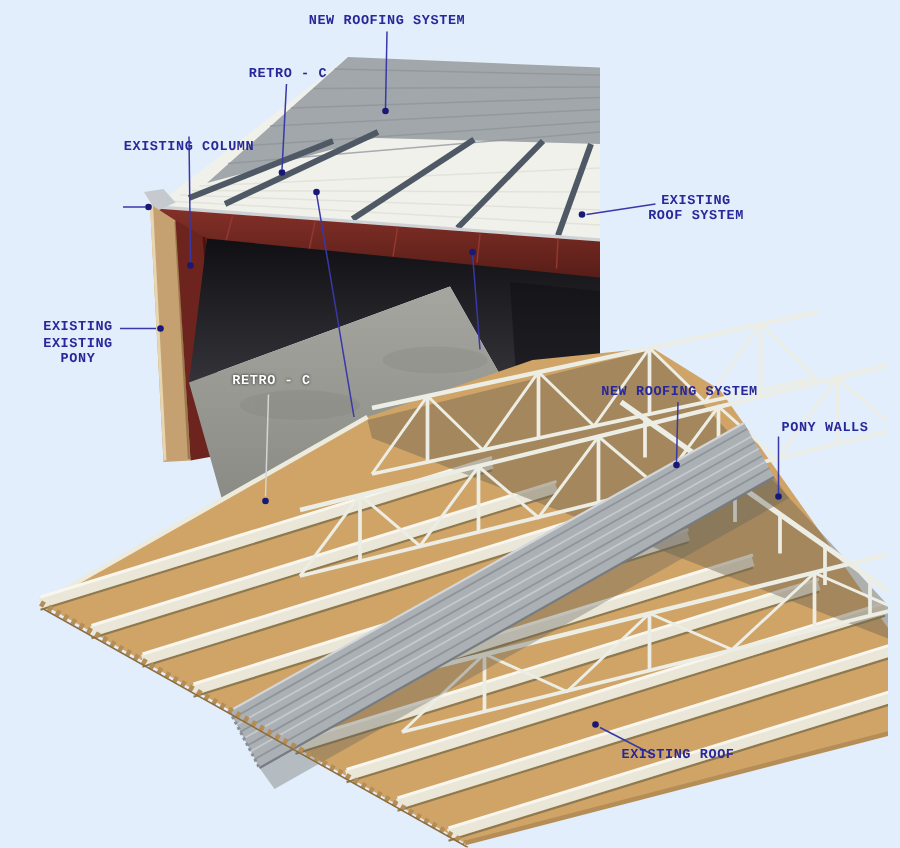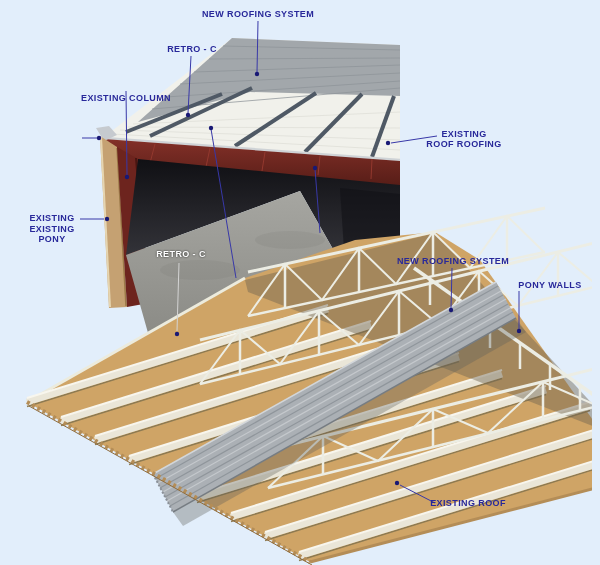--- a/index.html
+++ b/index.html
@@ -1,17 +1,17 @@
 <!DOCTYPE html>
 <html style="--background: #e2eefb; --label-text: #28289a; --leader: #3838a8; --leader-light: #d4d4d4; --dot: #191975; --roof-white: #f1f1eb; --new-roof-gray: #a2a7ab; --channel-dark: #4f5965; --fascia-red: #7b2a23; --column-tan: #c5a172; --interior-dark: #1a1a1f; --floor-concrete: #9e9e99; --deck-tan: #cfa466; --strip-cream: #eae6d8; --truss-white: #ecede4; --sheet-gray: #abb0b5;"><head>
 <meta charset="utf-8">
 <style>
   html,body{margin:0;padding:0;background:var(--background,#e2eefb);}
   #scene{position:relative;width:592px;height:565px;overflow:hidden;
-         font-family:Liberation Sans, sans-serif;}
+         font-family:Liberation Mono, monospace;}
   #scene svg{position:absolute;left:0;top:0;}
   .lbl{position:absolute;transform:translateX(-50%);text-align:center;
        font-size:9px;font-weight:bold;letter-spacing:.4px;line-height:10px;
        color:var(--label-text,#28289a);white-space:nowrap;}
   .lbl.light{color:#ffffff;text-shadow:0 0 2px rgba(0,0,0,.85);}
   .lh12{line-height:12px;} .lh10{line-height:10.5px;}
 </style>
 </head>
 <body>
 
@@ -222,24 +222,24 @@
       <circle cx="315" cy="168" r="2.2"></circle>
     </g>
   </g>
 </svg>
 
   <div class="lbl" style="left:258px;top:9px">NEW ROOFING SYSTEM</div>
   <div class="lbl" style="left:192px;top:44px">RETRO - C</div>
   <div class="lbl" style="left:126px;top:93px">EXISTING COLUMN</div>
   <div class="lbl" style="left:464px;top:129px">
     <div>EXISTING</div>
-    <div>ROOF ROOFING</div>
+    <div>ROOF SYSTEM</div>
   </div>
   <div class="lbl lh10" style="left:52px;top:213px">
     <div>EXISTING</div>
     <div>EXISTING</div>
     <div>PONY</div>
   </div>
   <div class="lbl light" style="left:181px;top:249px">RETRO - C</div>
   <div class="lbl" style="left:453px;top:256px">NEW ROOFING SYSTEM</div>
   <div class="lbl" style="left:550px;top:280px">PONY WALLS</div>
-  <div class="lbl" style="left:468px;top:498px">EXISTING ROOF</div>
+  <div class="lbl" style="left:452px;top:498px">EXISTING ROOF</div>
 </div>
 
 </body></html>

